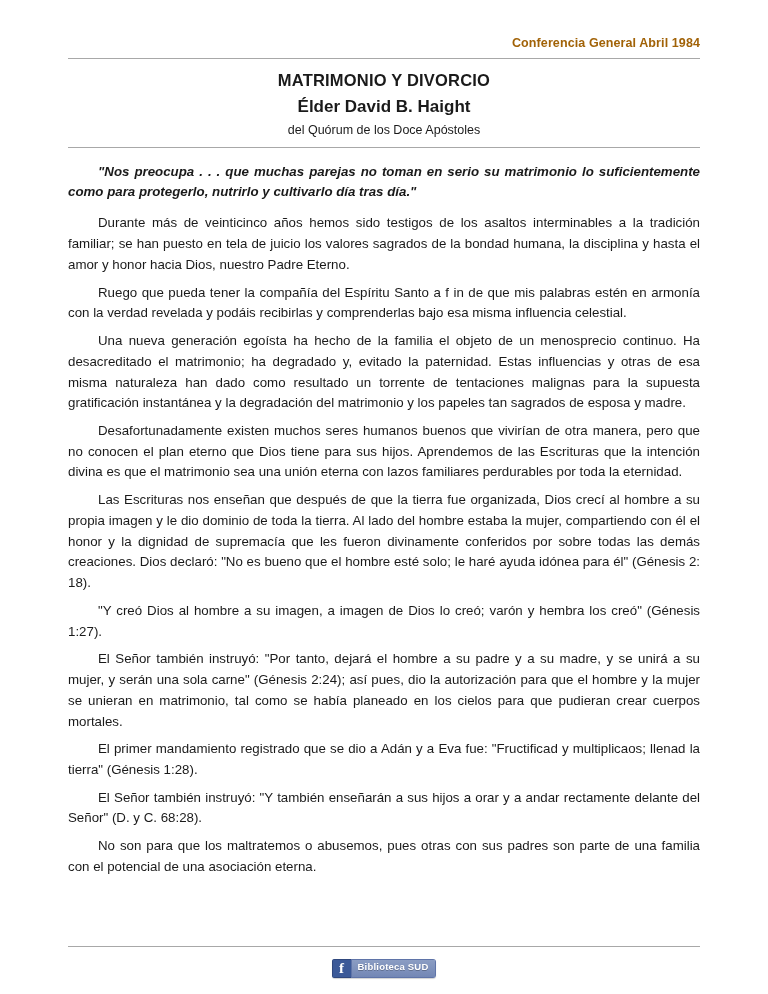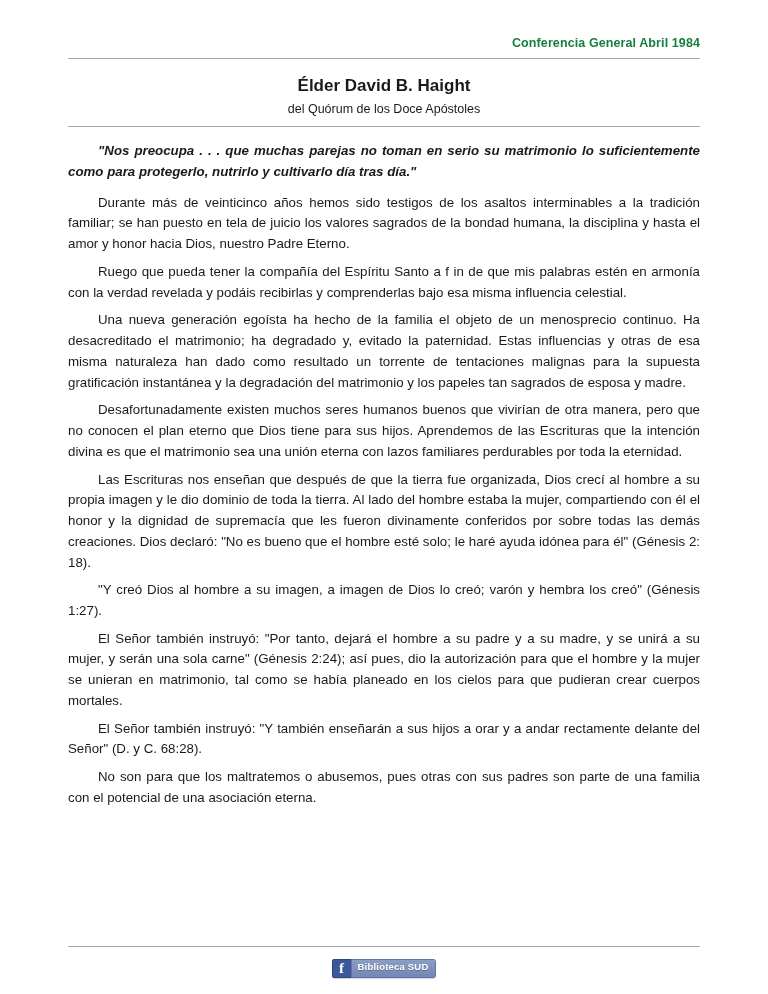--- a/index.html
+++ b/index.html
@@ -25,21 +25,21 @@
   }
 
   
   .doc-header {
     padding-top: 33px;
     text-align: right;
   }
   .doc-header .header-text {
     font-size: 12.5px;
     font-weight: bold;
-    color: #15803d;
+    color: #a16207;
     letter-spacing: 0.1px;
   }
   .rule {
     border: 0;
     height: 0;
     border-top: 1.6px solid #a8a8a8;
     margin: 0;
   }
   .rule-header { margin-top: 7px; }
   .rule-title  { margin-top: 9px; }
@@ -154,36 +154,38 @@
 <body>
 
 <div class="page">
 
   <div class="doc-header">
     <span class="header-text">Conferencia General Abril 1984</span>
   </div>
   <hr class="rule rule-header">
 
   <div class="title-block">
+    <h1 class="doc-title">MATRIMONIO Y DIVORCIO</h1>
     <div class="doc-author">Élder David B. Haight</div>
     <div class="doc-quorum">del Quórum de los Doce Apóstoles</div>
   </div>
   <hr class="rule rule-title">
 
   <div class="body-copy">
 
     <p class="epigraph">"Nos preocupa . . . que muchas parejas no toman en serio su matrimonio lo suficientemente como para protegerlo, nutrirlo y cultivarlo día tras día."</p>
 
     <p class="para">Durante más de veinticinco años hemos sido testigos de los asaltos interminables a la tradición familiar; se han puesto en tela de juicio los valores sagrados de la bondad humana, la disciplina y hasta el amor y honor hacia Dios, nuestro Padre Eterno.</p>
     <p class="para">Ruego que pueda tener la compañía del Espíritu Santo a f in de que mis palabras estén en armonía con la verdad revelada y podáis recibirlas y comprenderlas bajo esa misma influencia celestial.</p>
     <p class="para">Una nueva generación egoísta ha hecho de la familia el objeto de un menosprecio continuo. Ha desacreditado el matrimonio; ha degradado y, evitado la paternidad. Estas influencias y otras de esa misma naturaleza han dado como resultado un torrente de tentaciones malignas para la supuesta gratificación instantánea y la degradación del matrimonio y los papeles tan sagrados de esposa y madre.</p>
     <p class="para">Desafortunadamente existen muchos seres humanos buenos que vivirían de otra manera, pero que no conocen el plan eterno que Dios tiene para sus hijos. Aprendemos de las Escrituras que la intención divina es que el matrimonio sea una unión eterna con lazos familiares perdurables por toda la eternidad.</p>
     <p class="para">Las Escrituras nos enseñan que después de que la tierra fue organizada, Dios crecí al hombre a su propia imagen y le dio dominio de toda la tierra. Al lado del hombre estaba la mujer, compartiendo con él el honor y la dignidad de supremacía que les fueron divinamente conferidos por sobre todas las demás creaciones. Dios declaró: "No es bueno que el hombre esté solo; le haré ayuda idónea para él" (Génesis 2: 18).</p>
     <p class="para">"Y creó Dios al hombre a su imagen, a imagen de Dios lo creó; varón y hembra los creó" (Génesis 1:27).</p>
     <p class="para">El Señor también instruyó: "Por tanto, dejará el hombre a su padre y a su madre, y se unirá a su mujer, y serán una sola carne" (Génesis 2:24); así pues, dio la autorización para que el hombre y la mujer se unieran en matrimonio, tal como se había planeado en los cielos para que pudieran crear cuerpos mortales.</p>
+    <p class="para">El primer mandamiento registrado que se dio a Adán y a Eva fue: "Fructificad y multiplicaos; llenad la tierra" (Génesis 1:28).</p>
     <p class="para">El Señor también instruyó: "Y también enseñarán a sus hijos a orar y a andar rectamente delante del Señor" (D. y C. 68:28).</p>
     <p class="para">No son para que los maltratemos o abusemos, pues otras con sus padres son parte de una familia con el potencial de una asociación eterna.</p>
 
   </div>
 
   <div class="doc-footer">
     <div class="footer-rule-wrap">
       <hr class="rule rule-footer">
     </div>
     <div class="badge-row">

